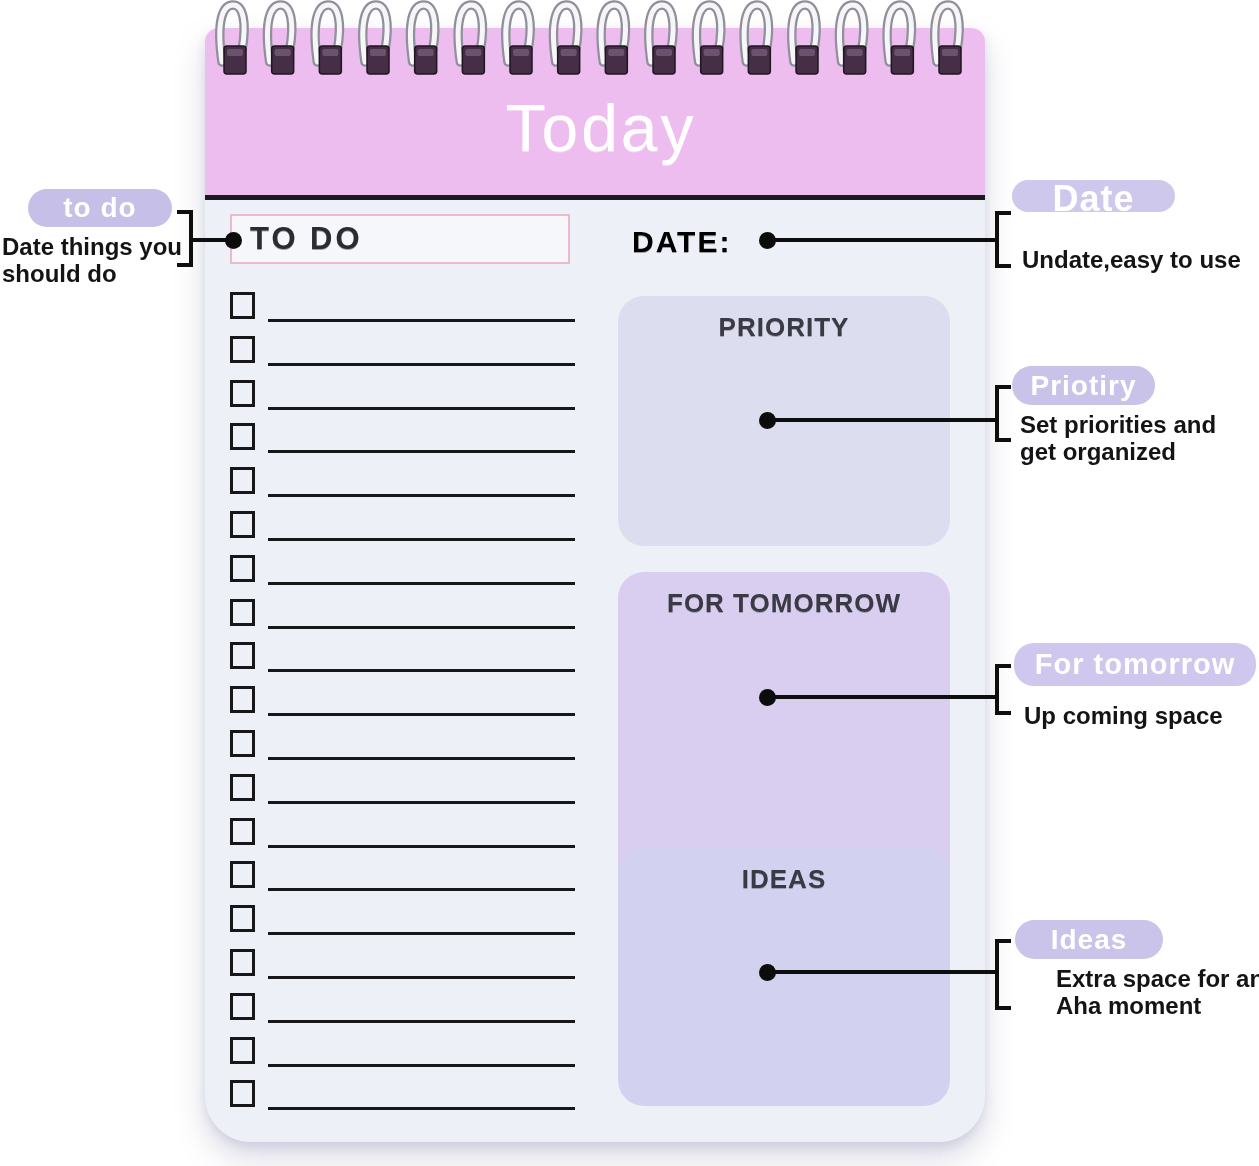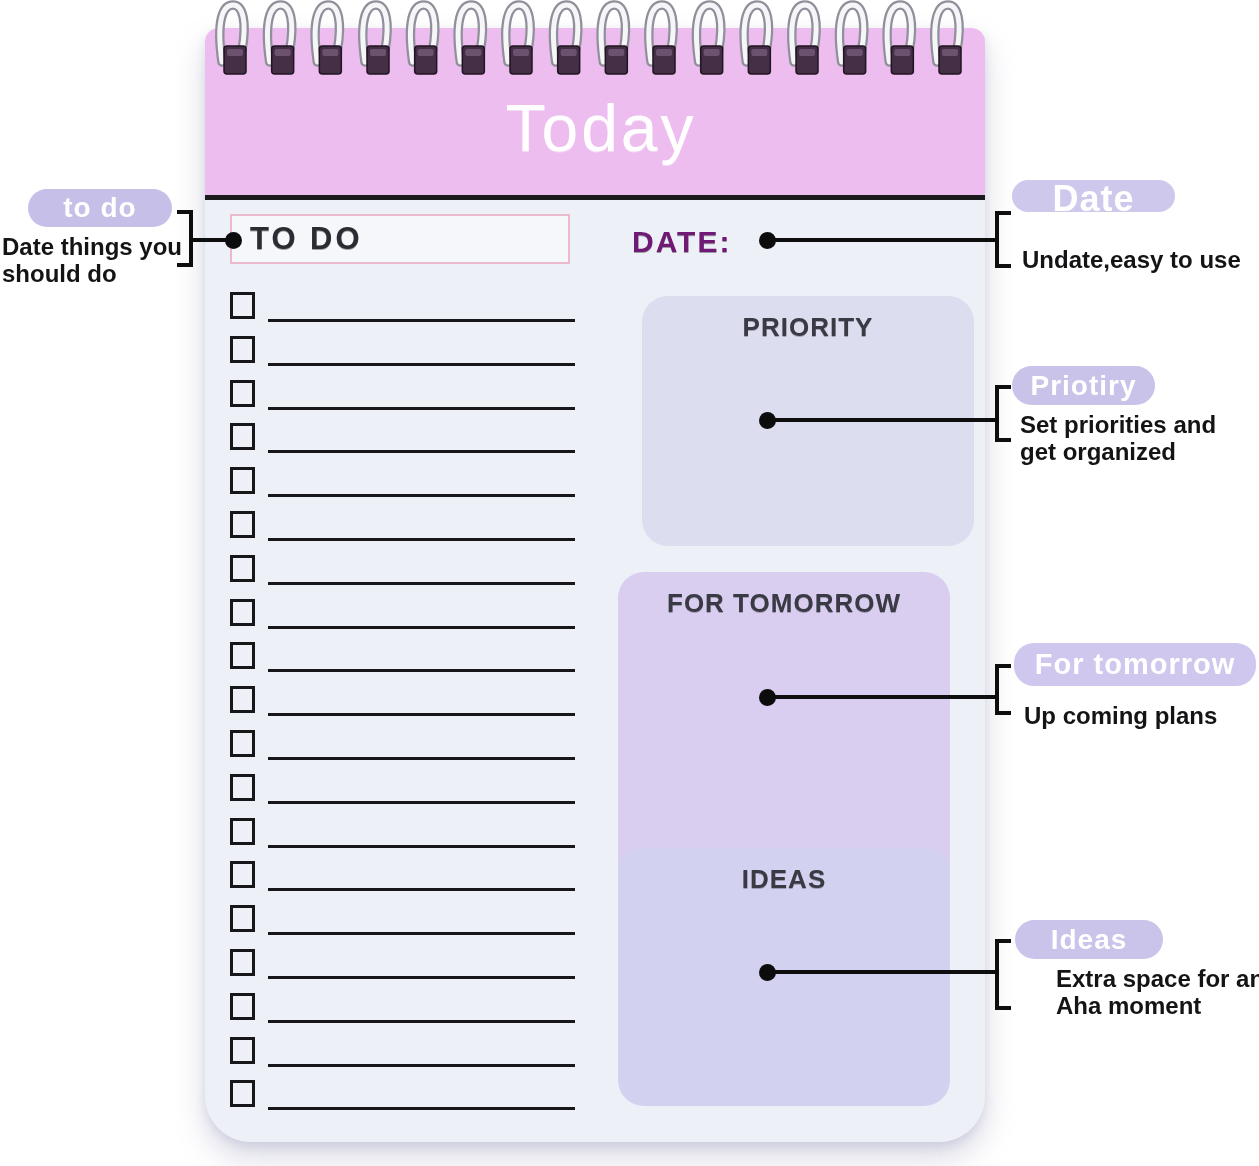--- a/index.html
+++ b/index.html
@@ -32,21 +32,21 @@
     position:absolute;left:25px;top:186px;width:340px;height:50px;
     border:2px solid #eab9cb;background:rgba(255,255,255,.45);
     box-sizing:border-box;display:flex;align-items:center;
   }
   .todo-label{
     padding-left:18px;font-size:31px;font-weight:800;letter-spacing:3px;
     color:#2b2b33;text-shadow:0 1px 0 rgba(0,0,0,.35);
   }
   .date-label{
     position:absolute;left:427px;top:197px;
-    font-size:30px;font-weight:800;letter-spacing:2px;color:#701a75;
+    font-size:30px;font-weight:800;letter-spacing:2px;color:#000000;
     text-shadow:0 1px 0 rgba(0,0,0,.35);
   }
   
   .check-row{position:absolute;left:25px;width:345px;height:30px;}
   .cb{
     position:absolute;left:0;top:0;width:25px;height:27px;
     border:3px solid #17171a;box-sizing:border-box;background:transparent;
   }
   .rl{position:absolute;left:38px;right:0;bottom:0;height:3px;background:#17171a;}
   
@@ -165,21 +165,21 @@
         <div class="check-row" style="top: 1008.6px;">
           <span class="cb"></span>
           <span class="rl"></span>
         </div>
         <div class="check-row" style="top: 1052.4px;">
           <span class="cb"></span>
           <span class="rl"></span>
         </div>
       </div>
 
-    <div class="section-box box-priority" style="background: rgb(220, 221, 238); margin-left: 24px;">
+    <div class="section-box box-priority" style="background: rgb(220, 221, 238);">
       <div class="section-title">PRIORITY</div>
     </div>
     <div class="section-box box-tomorrow" style="background: rgb(217, 205, 240);">
       <div class="section-title">FOR TOMORROW</div>
     </div>
     <div class="section-box box-ideas" style="background: rgb(210, 210, 240);">
       <div class="section-title">IDEAS</div>
     </div>
   </div>
 
@@ -292,21 +292,21 @@
       <div class="callout-desc" style="left: 1022px; top: 246px; width: 240px;">Undate,easy to use</div>
       <div class="bracket right" style="left: 995px; top: 211px; height: 57px;"></div>
       <div class="conn" style="left: 767px; top: 238px; width: 228px;"></div>
       <div class="dot" style="left: 758.5px; top: 231.5px;"></div>
       <div class="pill" style="left: 1012px; top: 366px; width: 143px; height: 39px; line-height: 39px; font-size: 28px; background: rgb(201, 194, 233);">Priotiry</div>
       <div class="callout-desc" style="left: 1020px; top: 411px; width: 216px;">Set priorities and get organized</div>
       <div class="bracket right" style="left: 995px; top: 385px; height: 57px;"></div>
       <div class="conn" style="left: 767px; top: 418px; width: 228px;"></div>
       <div class="dot" style="left: 758.5px; top: 411.5px;"></div>
       <div class="pill" style="left: 1014px; top: 643px; width: 242px; height: 43px; line-height: 43px; font-size: 29px; background: rgb(207, 199, 237);">For tomorrow</div>
-      <div class="callout-desc" style="left: 1024px; top: 702px; width: 230px;">Up coming plans</div>
+      <div class="callout-desc" style="left: 1024px; top: 702px; width: 230px;">Up coming space</div>
       <div class="bracket right" style="left: 995px; top: 664px; height: 51px;"></div>
       <div class="conn" style="left: 767px; top: 695px; width: 228px;"></div>
       <div class="dot" style="left: 758.5px; top: 688.5px;"></div>
       <div class="pill" style="left: 1015px; top: 920px; width: 148px; height: 39px; line-height: 39px; font-size: 28px; background: rgb(203, 196, 234);">Ideas</div>
       <div class="callout-desc" style="left: 1022px; top: 965px; width: 235px; margin-left: 34px;">Extra space for an Aha moment</div>
       <div class="bracket right" style="left: 995px; top: 939px; height: 71px;"></div>
       <div class="conn" style="left: 767px; top: 970px; width: 228px;"></div>
       <div class="dot" style="left: 758.5px; top: 963.5px;"></div>
     </div>
 </div>

